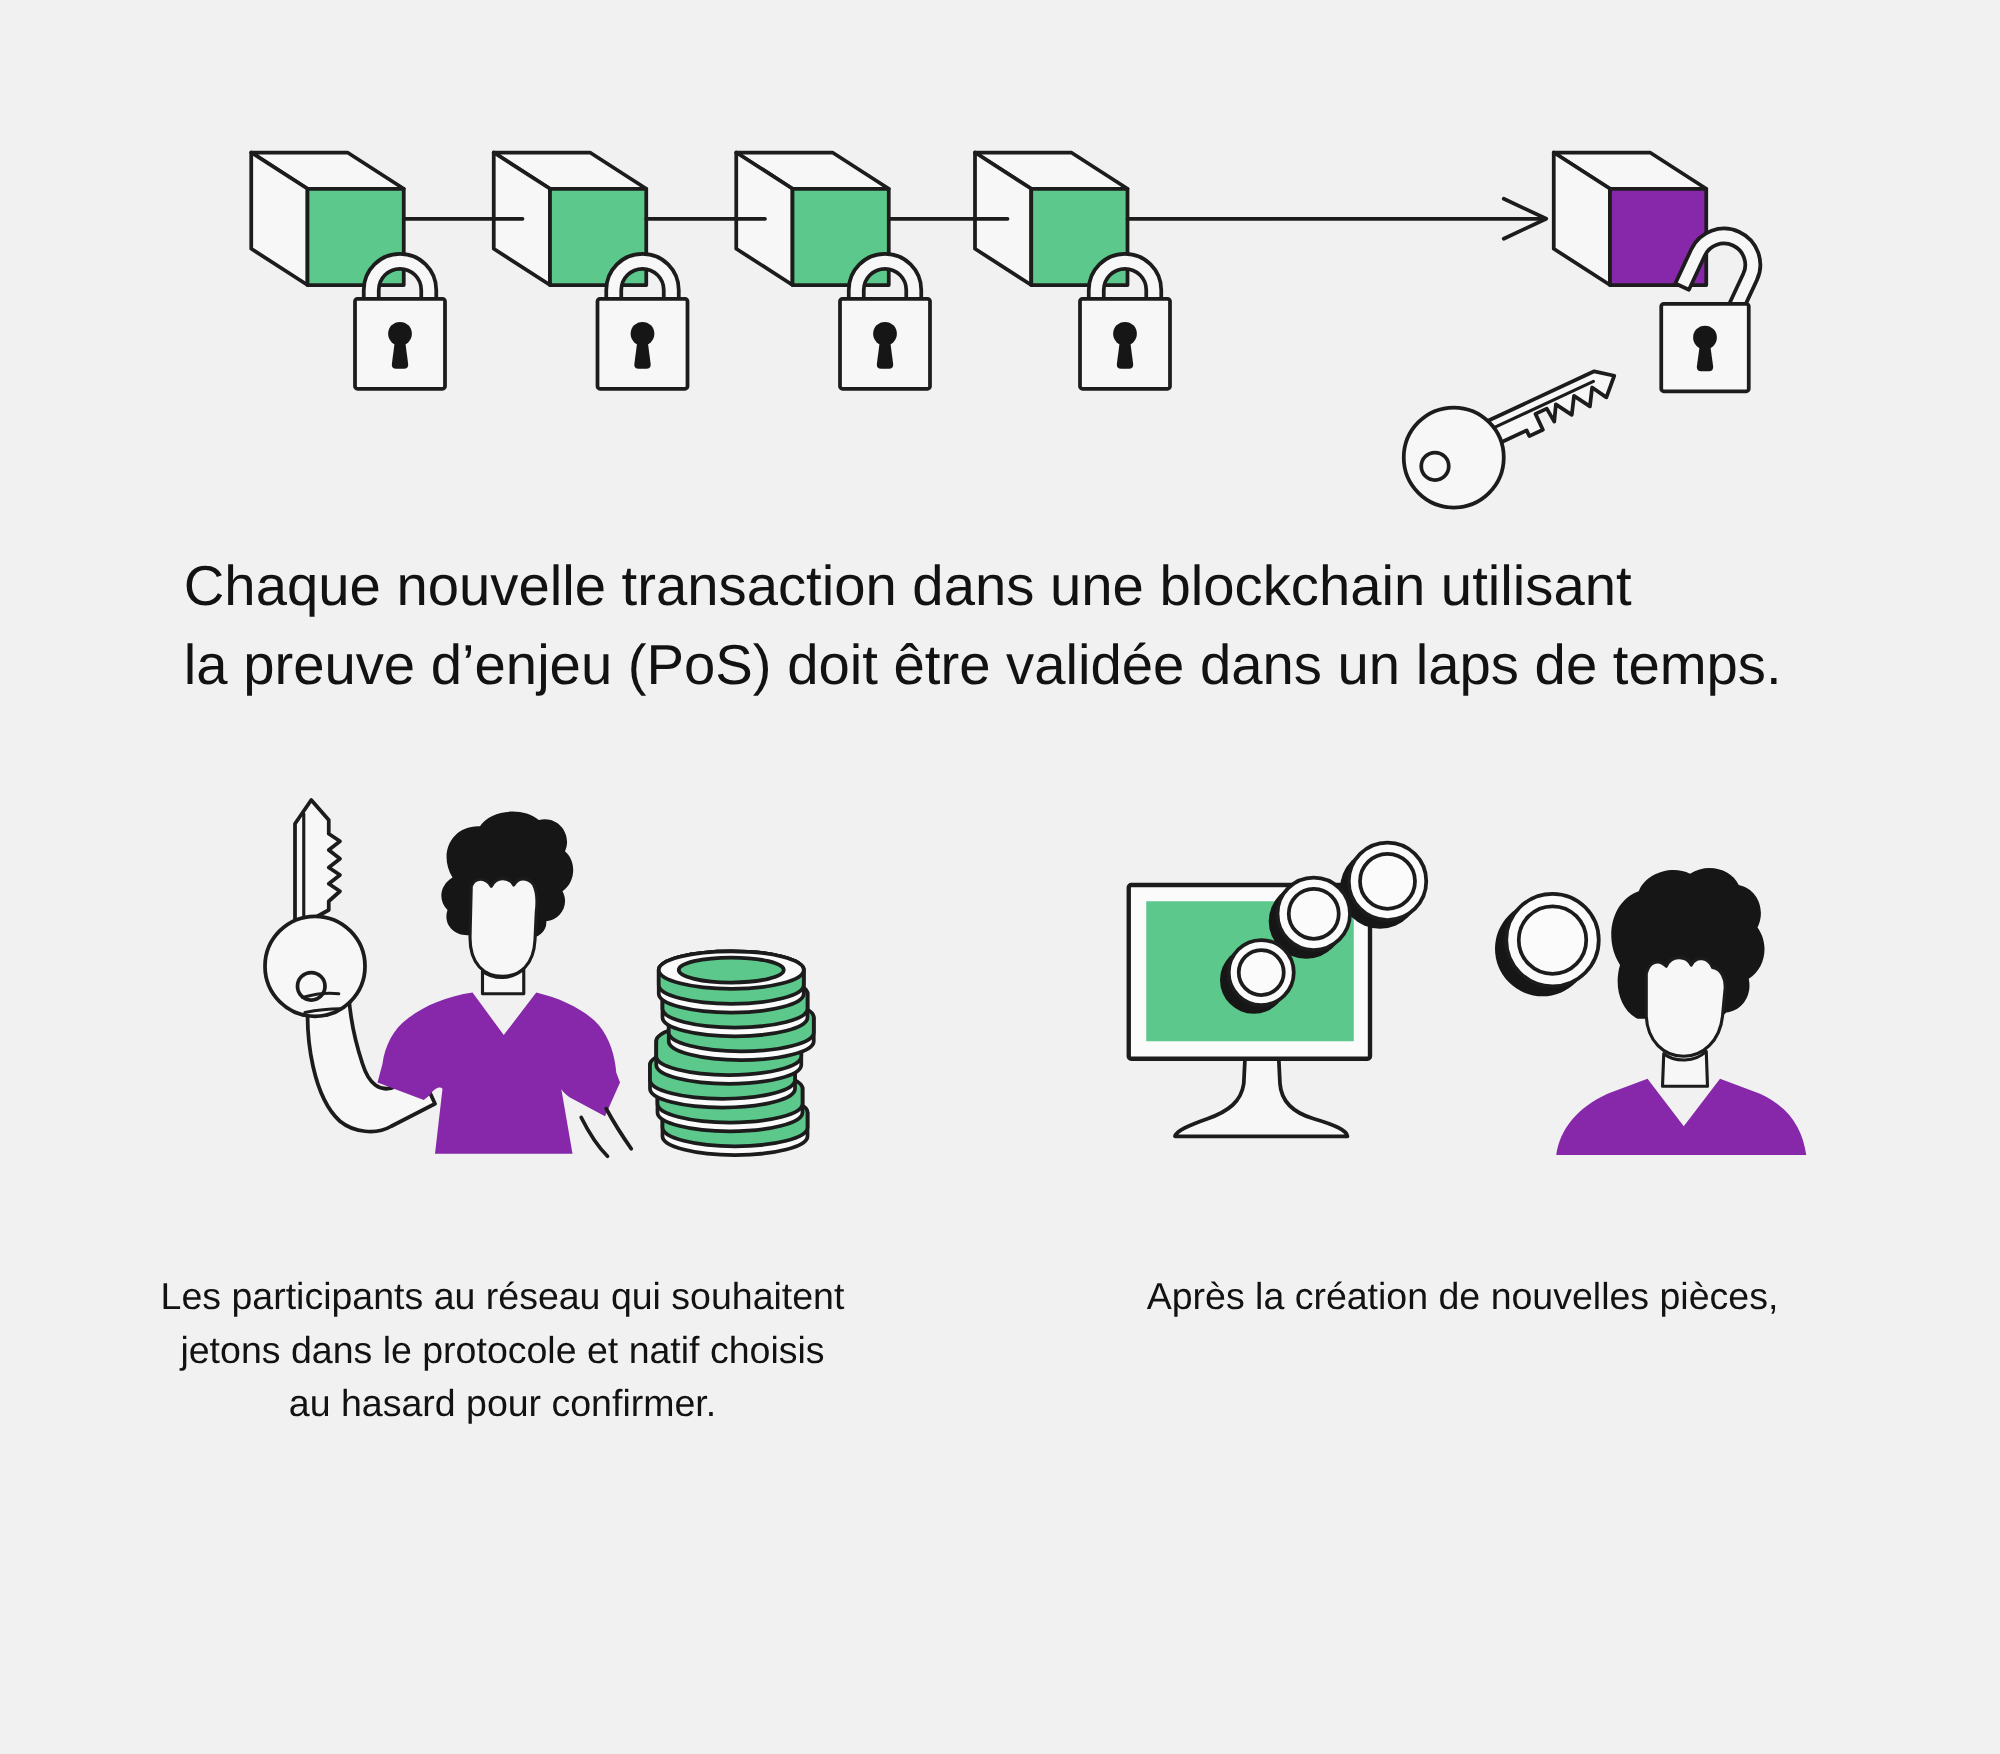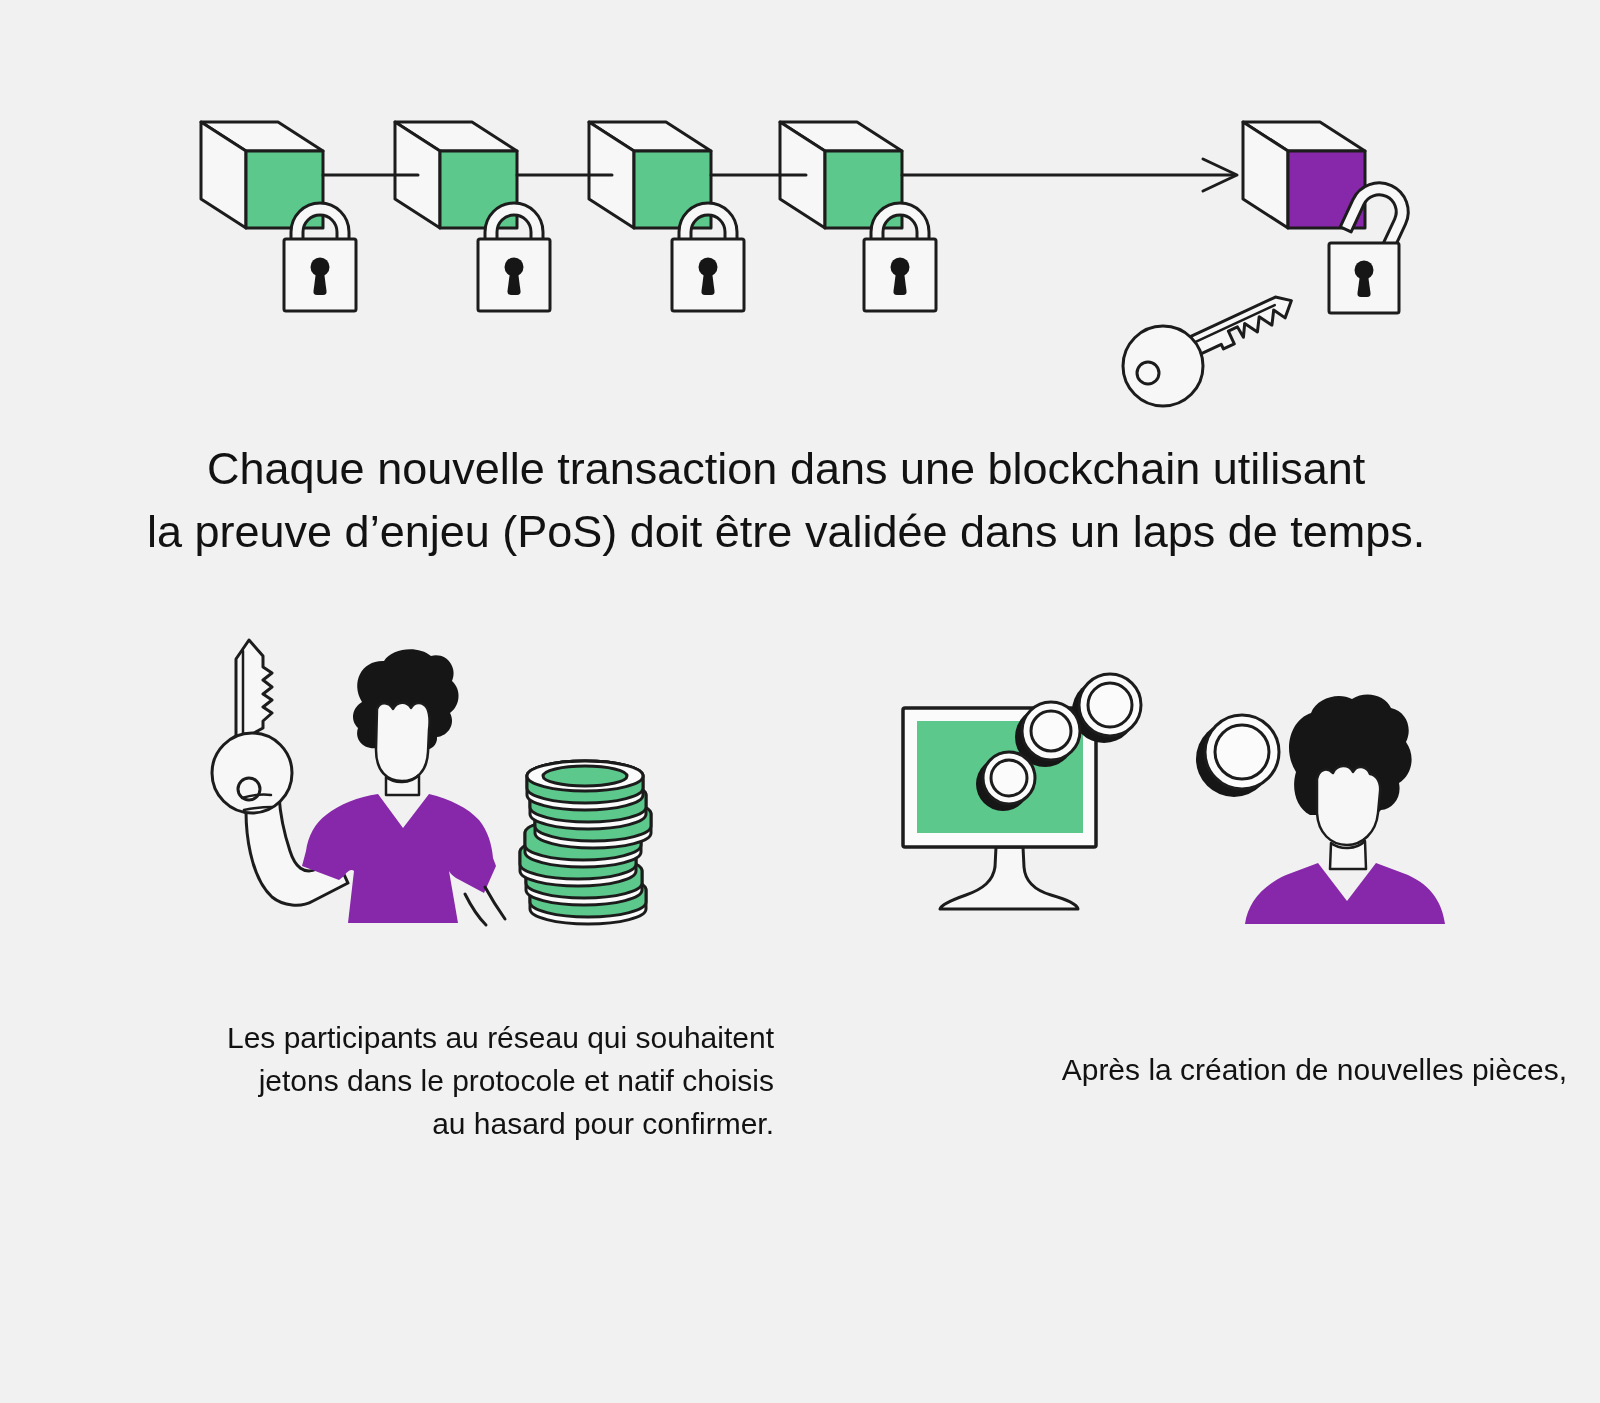--- a/index.html
+++ b/index.html
@@ -18,29 +18,28 @@
   .p  {fill:#f7f7f7;}
   .g  {fill:#5cc88b;}
   .w  {fill:#fbfbfb;}
   .k  {fill:#161616;}
   .n  {fill:none;}
 
   .heading{
     position:absolute;left:147px;top:437px;
     font-size:45px;line-height:63px;color:#121212;
     white-space:nowrap;
-    text-align:center;
   }
   .caption{
     position:absolute;top:1016px;
     font-size:30px;line-height:43px;color:#121212;
-    text-align:right;
+    text-align:center;
   }
   .caption-left {left:30px;width:744px;}
-  .caption-right{left:811px;width:756px;margin-top:32px;}
+  .caption-right{left:792px;width:756px;}
 </style>
 </head>
 <body>
 
 <div class="stage">
 
 <svg class="art" width="1600" height="1403" viewBox="0 0 1600 1403">
 
   <g>
 

